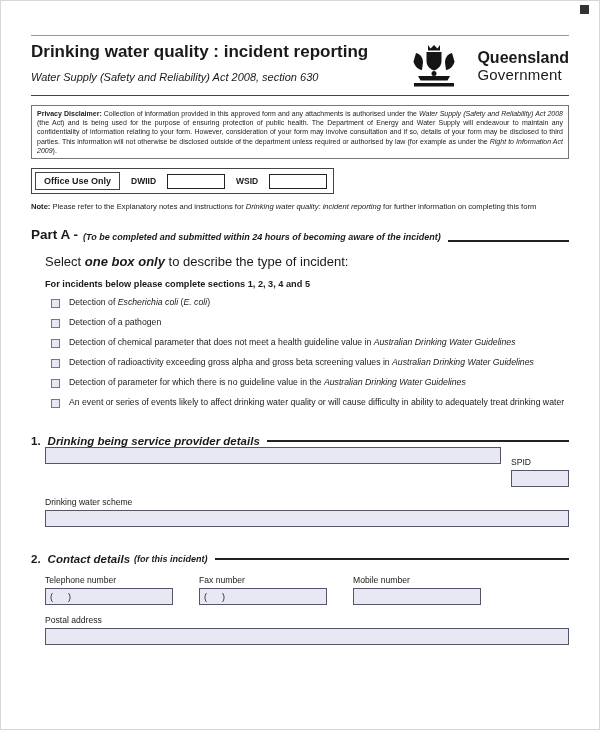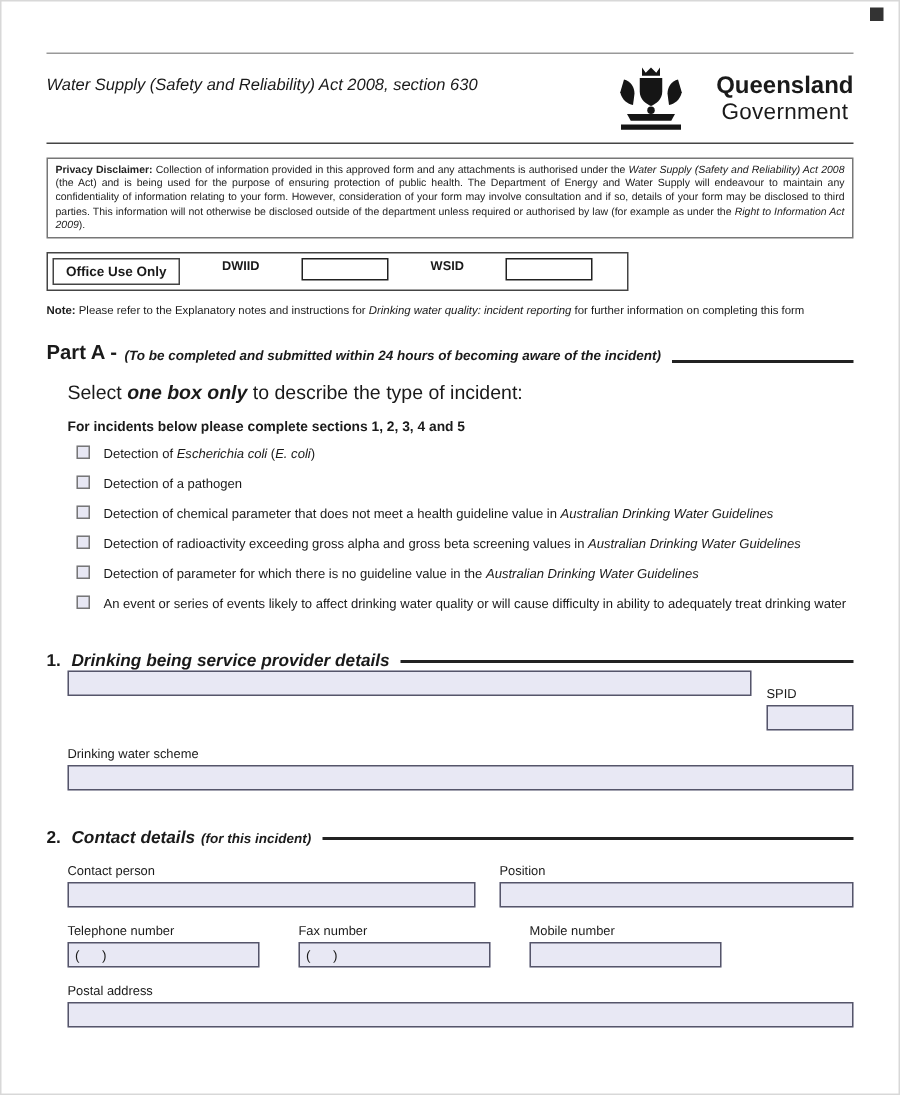--- a/index.html
+++ b/index.html
@@ -18,48 +18,48 @@
     background: #fff;
     position: relative;
   }
   .corner-mark { position: absolute; top: 4px; right: 10px; width: 9px; height: 9px; background: #333; }
 
   .top-rule { border-top: 1px solid #999; margin-top: 34px; }
   .header-row { display: flex; justify-content: space-between; align-items: flex-start; margin-top: 6px; }
   .page-title { font-size: 17px; font-weight: bold; }
   .subtitle { font-style: italic; font-size: 11px; margin-top: 9px; }
   .logo { display: flex; align-items: center; margin-top: 0px; }
-  .logo-text { margin-left: 20px; line-height: 1.1; text-align: center; }
+  .logo-text { margin-left: 20px; line-height: 1.1; }
   .logo-line1 { font-weight: bold; font-size: 16px; }
   .logo-line2 { font-size: 15px; letter-spacing: 0.2px; }
   .header-rule { border-top: 1px solid #444; margin-top: 5px; }
 
   .privacy-box {
     border: 1px solid #777; margin-top: 9px; padding: 3px 5px;
     font-size: 7px; line-height: 1.32; text-align: justify; color: #222;
   }
 
   .office-row { margin-top: 9px; }
-  .office-box { display: inline-flex; border: 1px solid #444; padding: 3px 23px 3px 3px; gap: 28px; }
+  .office-box { display: inline-flex; align-items: center; border: 1px solid #444; padding: 3px 6px 3px 3px; gap: 11px; }
   .office-label { border: 1px solid #444; font-weight: bold; font-size: 9px; padding: 3px 8px; }
   .office-field-label { font-weight: bold; font-size: 8.5px; }
   .office-input { width: 58px; height: 15px; border: 1px solid #222; background: #fff; font-size: 9px; padding: 0 2px; font-family: inherit; }
 
   .note { font-size: 7.6px; margin-top: 8px; }
 
   .part-a { display: flex; align-items: flex-end; margin-top: 16px; }
   .part-a-label { font-weight: bold; font-size: 13.5px; white-space: nowrap; }
   .part-a-instruction { font-weight: bold; font-style: italic; font-size: 9px; margin-left: 5px; white-space: nowrap; }
   .hrule { flex: 1; border-top: 2px solid #222; margin-left: 7px; }
 
   .indent { margin-left: 14px; }
   .select-line { font-size: 13px; margin-top: 12px; }
   .group-header { font-weight: bold; font-size: 9.2px; margin-top: 10px; }
   .checkbox-list { margin-top: 4px; }
-  .checkbox-row { display: flex; align-items: flex-start; margin: 7px 0 7px 6px; }
+  .checkbox-row { display: flex; align-items: center; margin: 7px 0 7px 6px; }
   .checkbox { flex: 0 0 auto; width: 9px; height: 9px; background: #e8e8f4; border: 1px solid #777; margin: 1px 9px 0 0; cursor: pointer; }
   .checkbox-label { font-size: 8.7px; line-height: 1.5; max-width: 500px; }
 
   .section-header { display: flex; align-items: center; margin-top: 26px; }
   .section-number { font-weight: bold; font-size: 11.5px; margin-right: 7px; }
   .section-title { font-weight: bold; font-style: italic; font-size: 11.5px; white-space: nowrap; }
   .section-title-note { font-weight: bold; font-style: italic; font-size: 9px; margin-left: 4px; white-space: nowrap; }
 
   .field-label { font-size: 8.6px; margin: 10px 0 3px; }
   .field-input {
@@ -78,20 +78,21 @@
 </head>
 <body>
 
 <div class="page">
   <div class="corner-mark"></div>
 
   <div class="top-rule"></div>
 
   <div class="header-row">
     <div class="header-left">
+      <h1 class="page-title">Drinking water quality : incident reporting</h1>
       <div class="subtitle">Water Supply (Safety and Reliability) Act 2008, section 630</div>
     </div>
     <div class="logo">
       <svg width="46" height="48" viewBox="0 0 46 48" aria-hidden="true">
         <g fill="#151515">
           <path d="M17 3 l2.5 3.5 L23 3 l3.5 3.5 L29 3 v5.5 H17 z"></path>
           <path d="M15.5 10 h15 v9 c0 5.5 -4.5 8.5 -7.5 9.6 c-3 -1.1 -7.5 -4.1 -7.5 -9.6 z"></path>
           <path d="M5 11 c4.5 1 7 5 7 9.5 l-1 7.5 c-3.5 -0.5 -7.5 -3.5 -8.5 -8.5 z"></path>
           <path d="M41 11 c-4.5 1 -7 5 -7 9.5 l1 7.5 c3.5 -0.5 7.5 -3.5 8.5 -8.5 z"></path>
           <circle cx="23" cy="31.5" r="2.5"></circle>
@@ -185,30 +186,20 @@
 
   <div class="section-header">
     <span class="section-number">2.</span>
     <span class="section-title">Contact details</span>
     <span class="section-title-note">(for this incident)</span>
     <span class="hrule"></span>
   </div>
 
   <div class="indent">
     <div class="row">
-      <div class="contact-col">
-        <div class="field-label">Contact person</div>
-        <input type="text" class="field-input" value="" style="">
-      </div>
-      <div class="position-col">
-        <div class="field-label">Position</div>
-        <input type="text" class="field-input" value="" style="">
-      </div>
-    </div>
-    <div class="row">
       <div class="phone-col">
         <div class="field-label">Telephone number</div>
         <input type="text" class="field-input" value="(      )" style="">
       </div>
       <div class="phone-col">
         <div class="field-label">Fax number</div>
         <input type="text" class="field-input" value="(      )" style="">
       </div>
       <div class="mobile-col">
         <div class="field-label">Mobile number</div>

